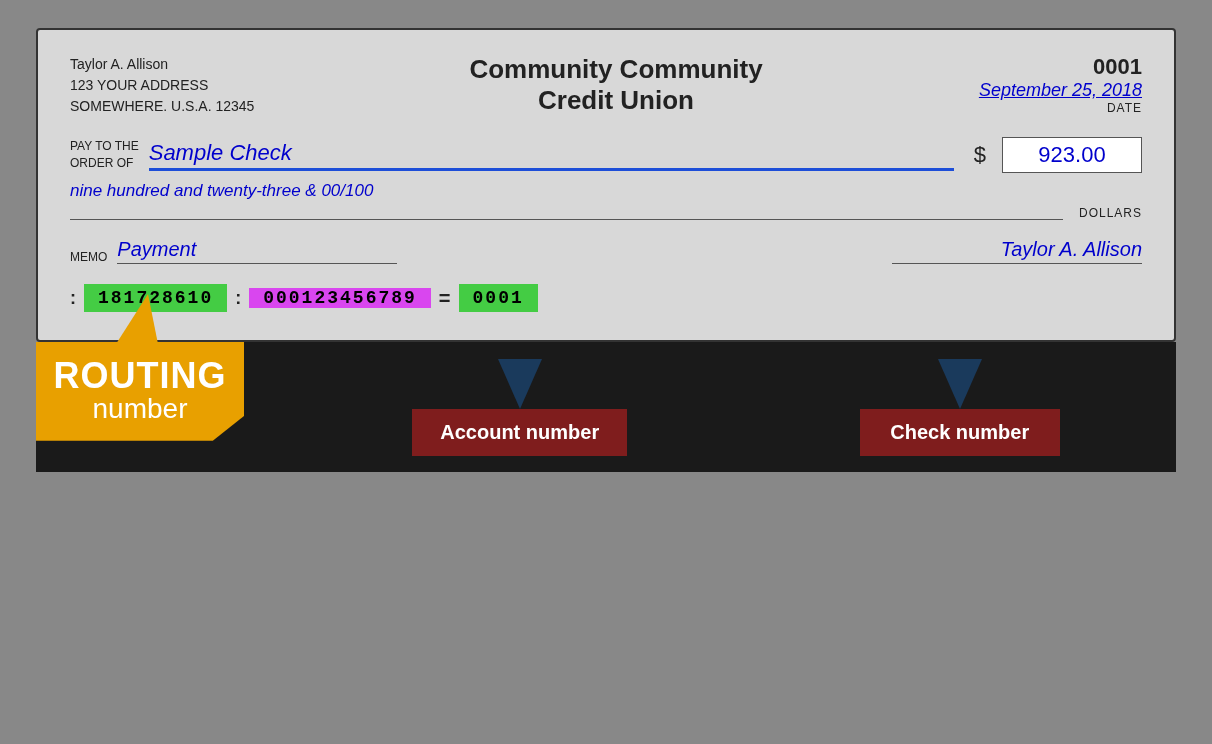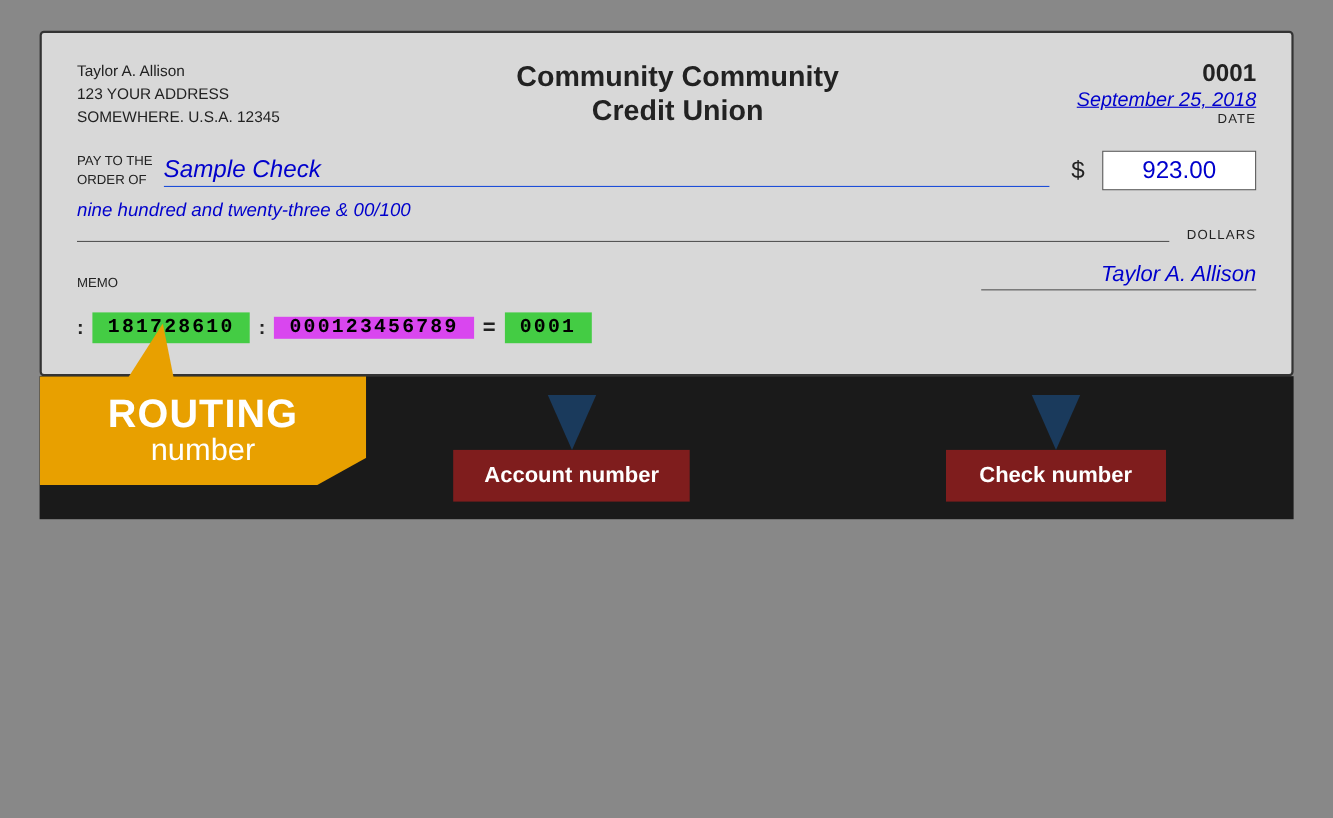--- a/index.html
+++ b/index.html
@@ -85,21 +85,21 @@
 
     .pay-to-label {
       font-size: 12px;
       color: #222;
       line-height: 1.4;
       white-space: nowrap;
     }
 
     .pay-to-line {
       flex: 1;
-      border-bottom: 1px solid #1d4ed8;
+      border-bottom: 3px solid #1d4ed8;
       padding-bottom: 2px;
     }
 
     .pay-to-name {
       color: #0000cc;
       font-size: 22px;
       font-style: italic;
     }
 
     .dollar-sign {
@@ -248,21 +248,21 @@
       background-color: #1a1a1a;
       display: flex;
       align-items: stretch;
       height: 130px;
       margin: 0 auto;
       position: relative;
     }
 
     .routing-label-box {
       background-color: #e8a000;
-      width: 297px;
+      width: 208px;
       display: flex;
       flex-direction: column;
       justify-content: center;
       align-items: center;
       padding: 16px;
       position: relative;
       clip-path: polygon(0 0, 100% 0, 100% 75%, 85% 100%, 0 100%);
     }
 
     .routing-label-routing {
@@ -381,20 +381,23 @@
   <div class="written-amount-row">
     <div class="written-amount-line">
       <span class="written-amount-text">nine hundred and twenty-three &amp; 00/100</span>
     </div>
     <div class="dollars-label">DOLLARS</div>
   </div>
 
   <div class="memo-row">
     <div class="memo-left">
       <span class="memo-label">MEMO</span>
+      <div class="memo-line">
+        <span class="memo-value">Payment</span>
+      </div>
     </div>
     <div class="signature-line">
       <span class="signature-value">Taylor A. Allison</span>
     </div>
   </div>
 
   <div class="micr-row">
     <span class="micr-symbol">:</span>
     <span class="micr-routing">181728610</span>
     <span class="micr-symbol">:</span>

